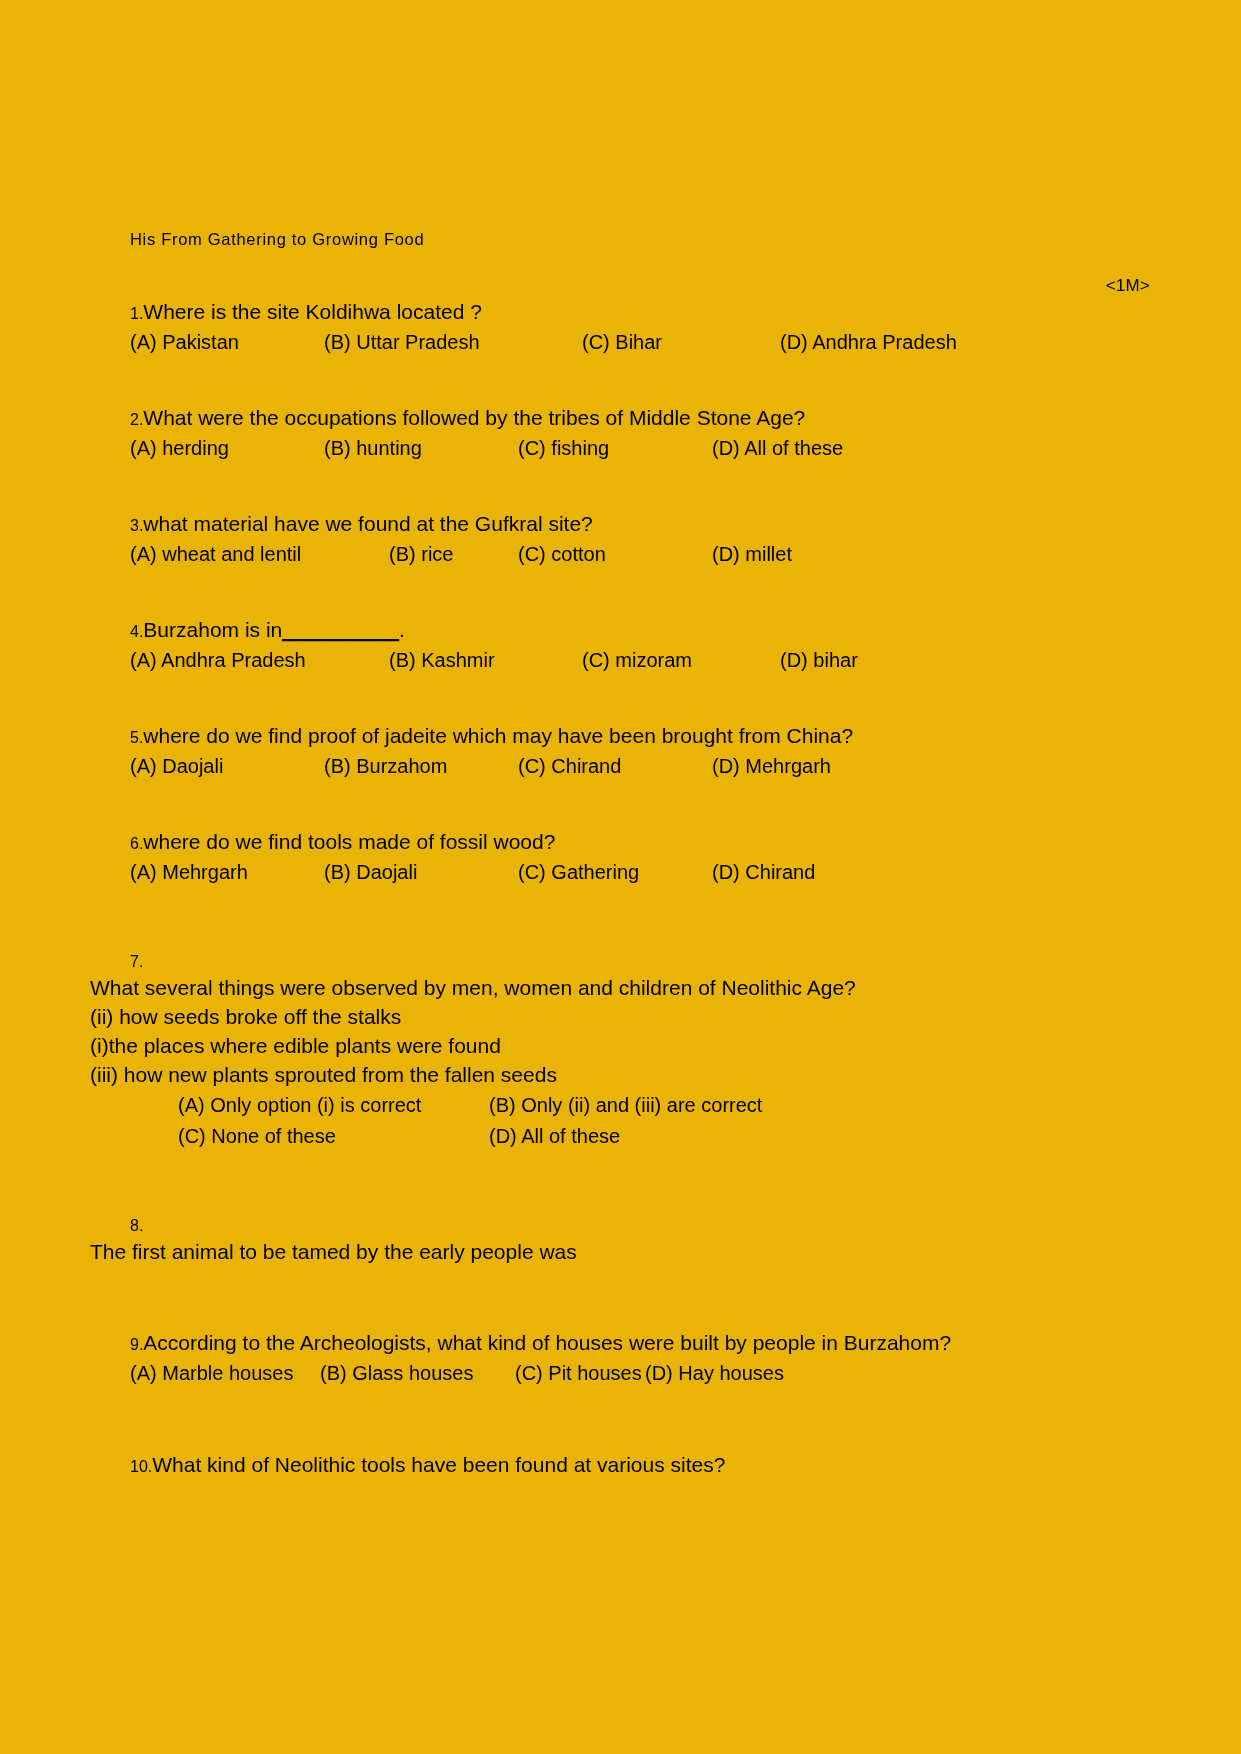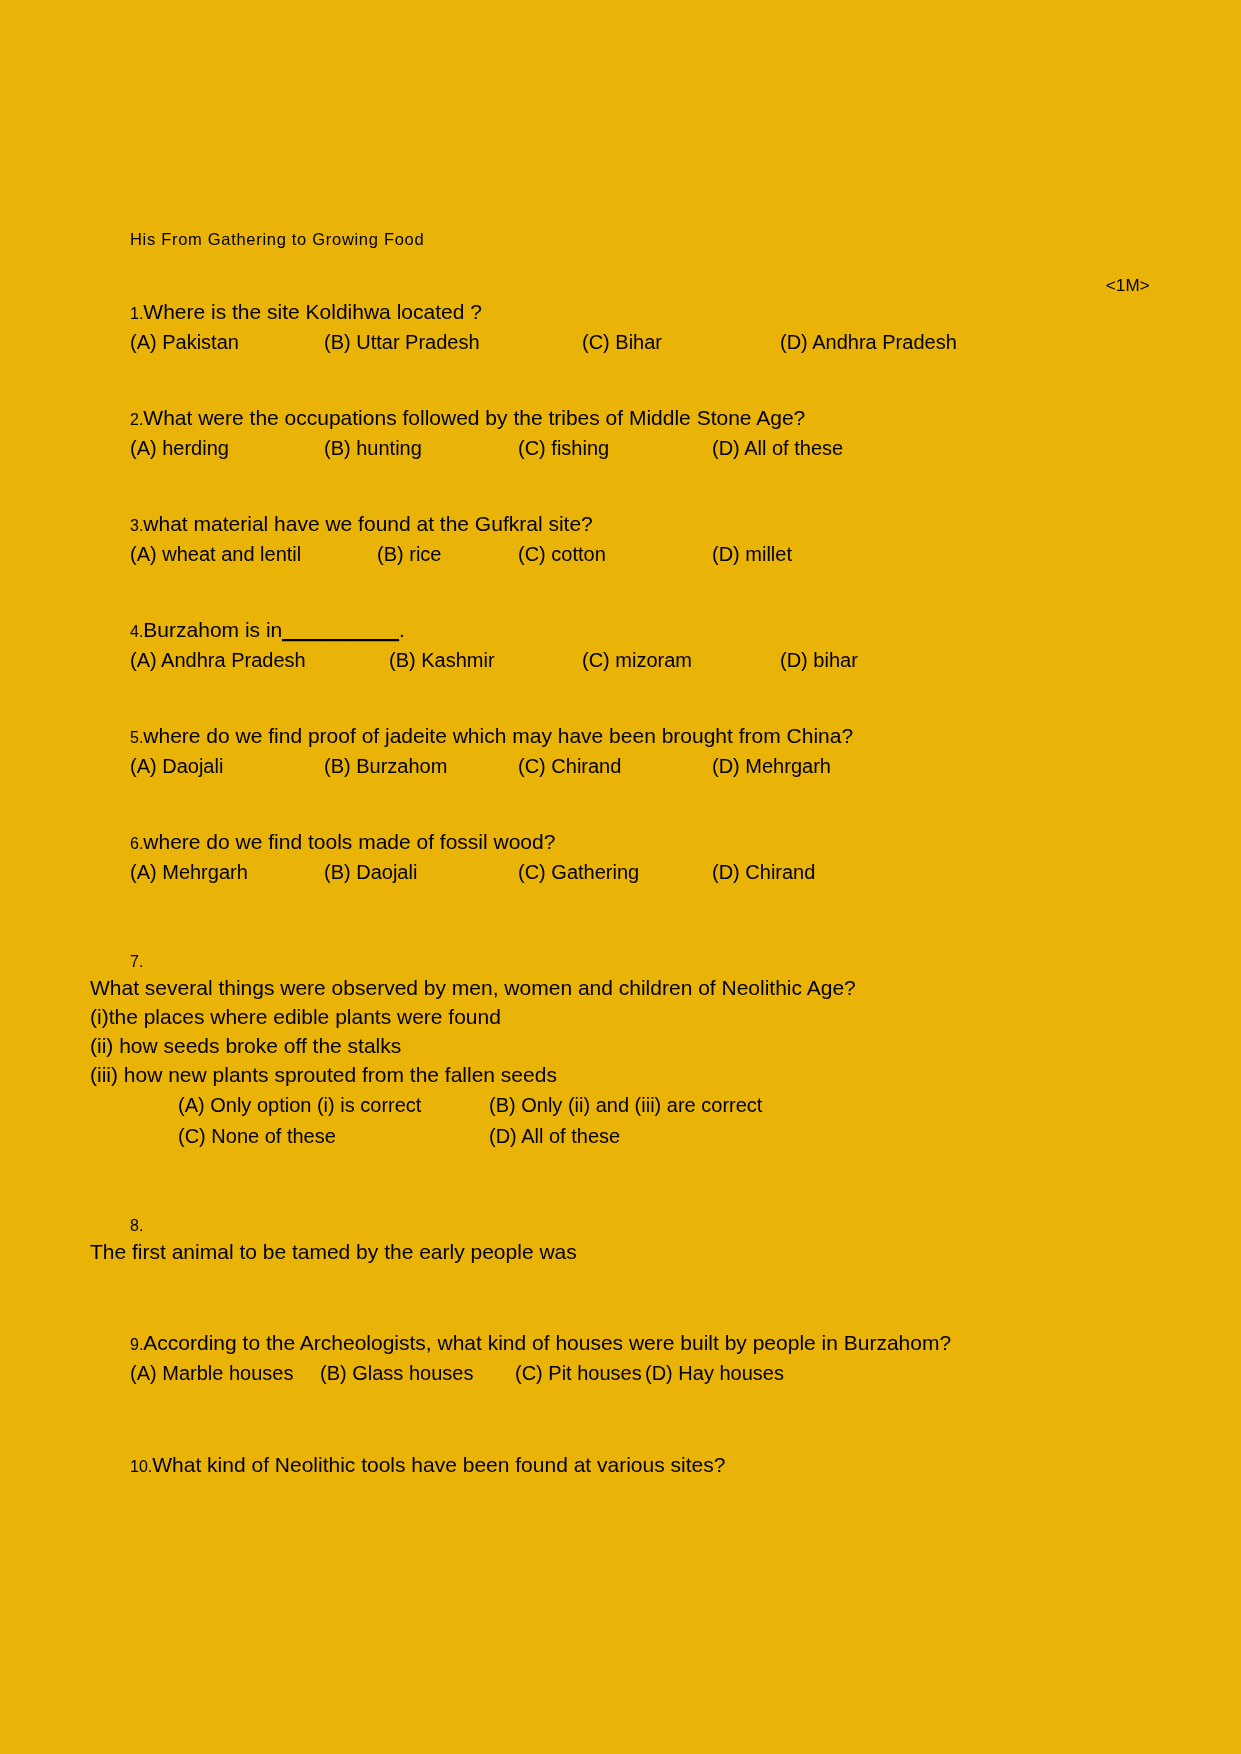--- a/index.html
+++ b/index.html
@@ -103,21 +103,21 @@
   .lay-a .c1 { left: 194px; }
   .lay-a .c2 { left: 452px; }
   .lay-a .c3 { left: 650px; }
 
   .lay-b .c0 { left: 0px; }
   .lay-b .c1 { left: 194px; }
   .lay-b .c2 { left: 388px; }
   .lay-b .c3 { left: 582px; }
 
   .lay-c .c0 { left: 0px; }
-  .lay-c .c1 { left: 247px; }
+  .lay-c .c1 { left: 259px; }
   .lay-c .c2 { left: 388px; }
   .lay-c .c3 { left: 582px; }
 
   .lay-d .c0 { left: 0px; }
   .lay-d .c1 { left: 259px; }
   .lay-d .c2 { left: 452px; }
   .lay-d .c3 { left: 650px; }
 
   .lay-e .c0 { left: 0px; }
   .lay-e .c1 { left: 311px; }
@@ -216,22 +216,22 @@
         <span class="opt c2">(C) Gathering</span>
         <span class="opt c3">(D) Chirand</span>
       </div>
     </div>
 
     <div class="q-spacer tall"></div>
 
     <div class="q-block">
       <span class="q-num-alone">7.</span>
       <div class="q-line flush">What several things were observed by men, women and children of Neolithic Age?</div>
+      <div class="q-line flush sub-line">(ii) how seeds broke off the stalks</div>
       <div class="q-line flush sub-line">(i)the places where edible plants were found</div>
-      <div class="q-line flush sub-line">(ii) how seeds broke off the stalks</div>
       <div class="q-line flush sub-line">(iii) how new plants sprouted from the fallen seeds</div>
       <div class="opt-row lay-e indent">
         <span class="opt c0">(A) Only option (i) is correct</span>
         <span class="opt c1">(B) Only (ii) and (iii) are correct</span>
       </div>
       <div class="opt-row lay-e indent">
         <span class="opt c0">(C) None of these</span>
         <span class="opt c1">(D) All of these</span>
       </div>
     </div>

